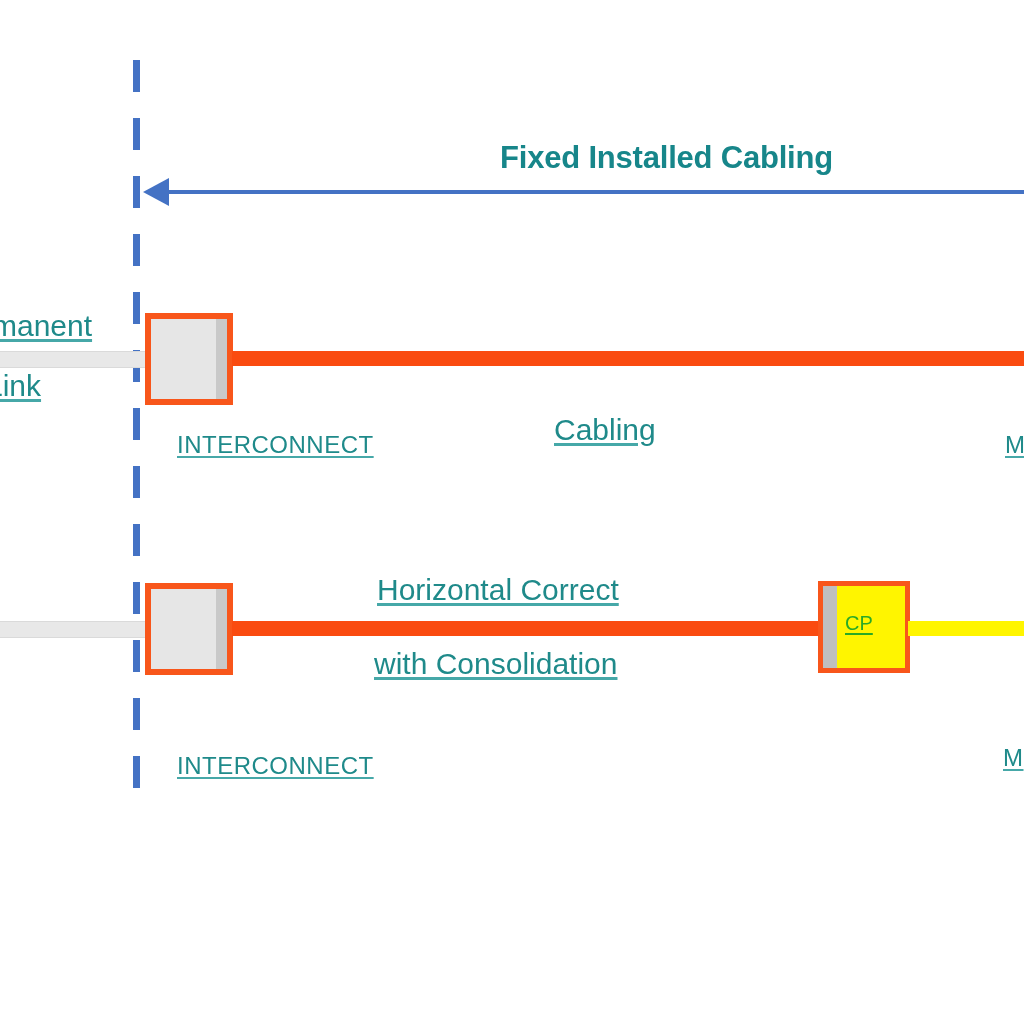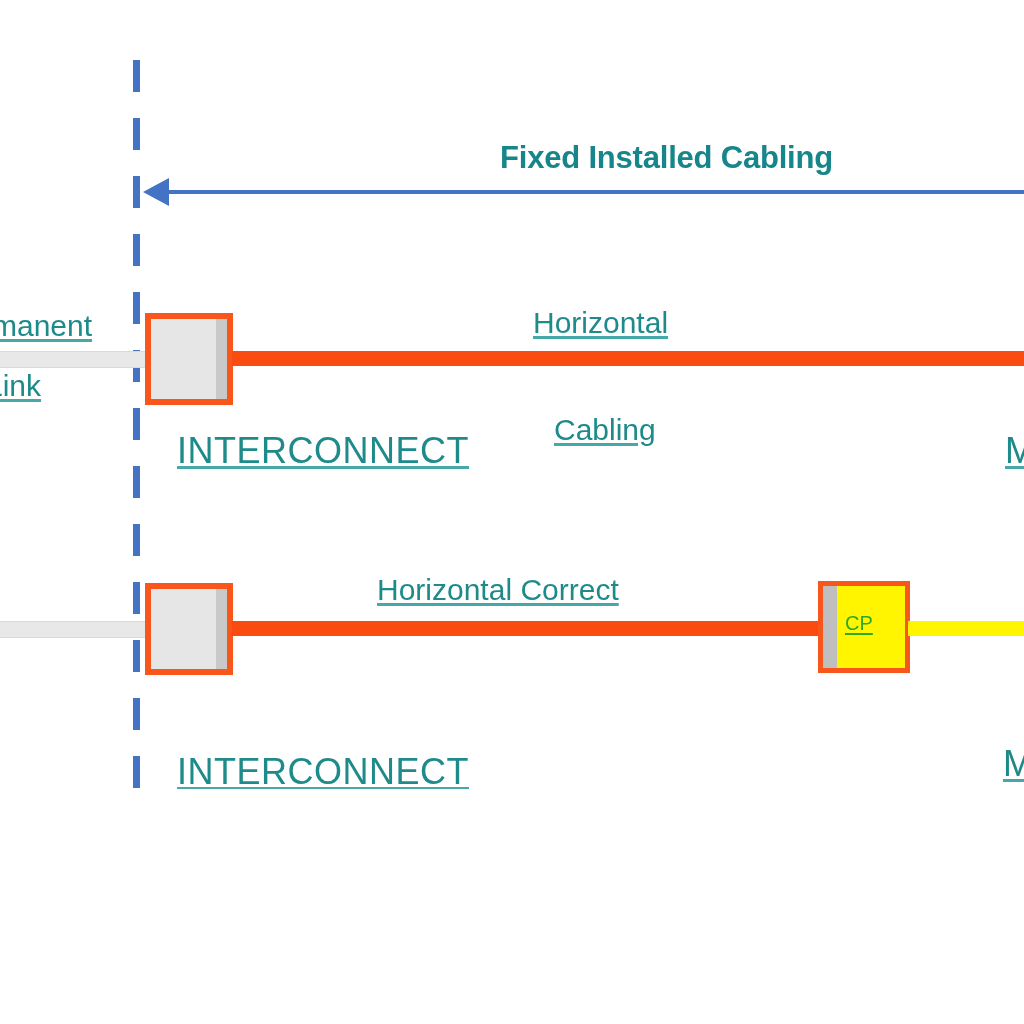--- a/index.html
+++ b/index.html
@@ -60,21 +60,21 @@
     color: #17868A;
     letter-spacing: -0.2px;
   }
   .label.underline {
     text-decoration: underline;
     text-decoration-color: #46A8A8;
     text-underline-offset: 3px;
   }
   .label.big { font-size: 31px; }
   .label.mid { font-size: 30px; }
-  .label.cap { font-size: 36px; letter-spacing: 0.5px; }
+  .label.cap { font-size: 24px; letter-spacing: 0.5px; }
 
   
   .gray-bar {
     position: absolute;
     background: #E8E8E8;
     border-top: 1px solid #DADADA;
     border-bottom: 1px solid #DADADA;
   }
 
   
@@ -131,39 +131,39 @@
 
   <div class="gray-bar" style="left:0px; top:351px; width:175px; height:15px;"></div>
 
   <div class="label underline mid" style="left:-18px; top:310px;">rmanent</div>
   <div class="label underline mid" style="left:-14px; top:370px;">Link</div>
 
   <div class="conn-box" style="left:145px; top:313px; width:88px; height:92px;"></div>
 
   <div class="cable-orange" style="left:232px; top:351px; width:800px;"></div>
 
-  <div class="label underline mid" style="left:533px; top:307px;">Horizontal</div>
   <div class="label underline mid" style="left:554px; top:381px;margin-top:33px;">Cabling</div>
 
   <div class="label underline cap" style="left:177px; top:432px;">INTERCONNECT</div>
 
   <div class="label underline cap" style="left:1005px; top:432px;">M</div>
 
   <div class="gray-bar" style="left:0px; top:621px; width:175px; height:15px;"></div>
 
   <div class="conn-box" style="left:145px; top:583px; width:88px; height:92px;"></div>
 
   <div class="cable-orange" style="left:232px; top:621px; width:590px;"></div>
 
   <div class="cp-box" style="left:818px; top:581px; width:92px; height:92px;"></div>
   <div class="cp-text" style="left:845px; top:612px;">CP</div>
 
   <div class="cable-yellow" style="left:908px; top:621px; width:124px;"></div>
 
   <div class="label underline mid" style="left:377px; top:574px;">Horizontal Correct</div>
+  <div class="label underline mid" style="left:374px; top:648px;">with Consolidation</div>
 
   <div class="label underline cap" style="left:177px; top:753px;">INTERCONNECT</div>
 
   <div class="label underline cap" style="left:1003px; top:745px;">M</div>
 
   <div class="arrow-line" style="left:162px; top:845px; width:870px;"></div>
   <div class="arrow-head" style="left:145px; top:833px;"></div>
 
 </div>
 

